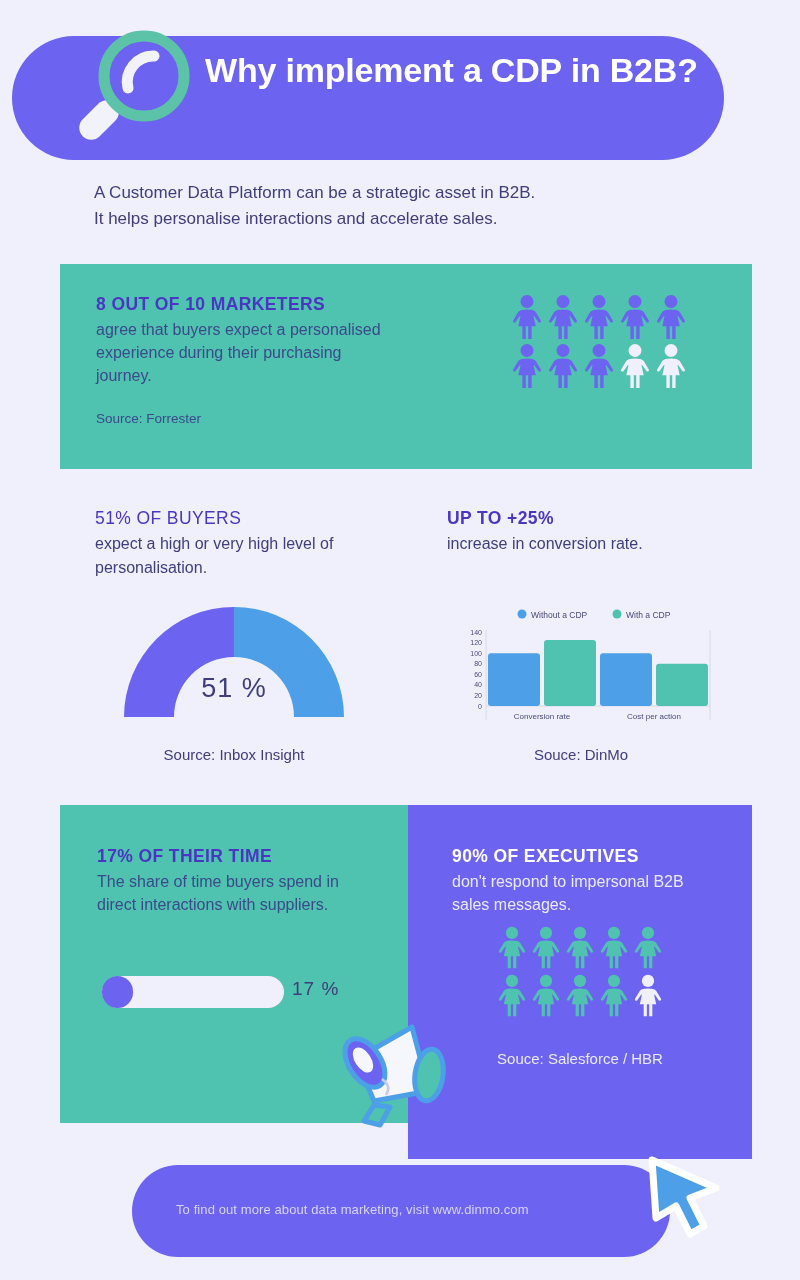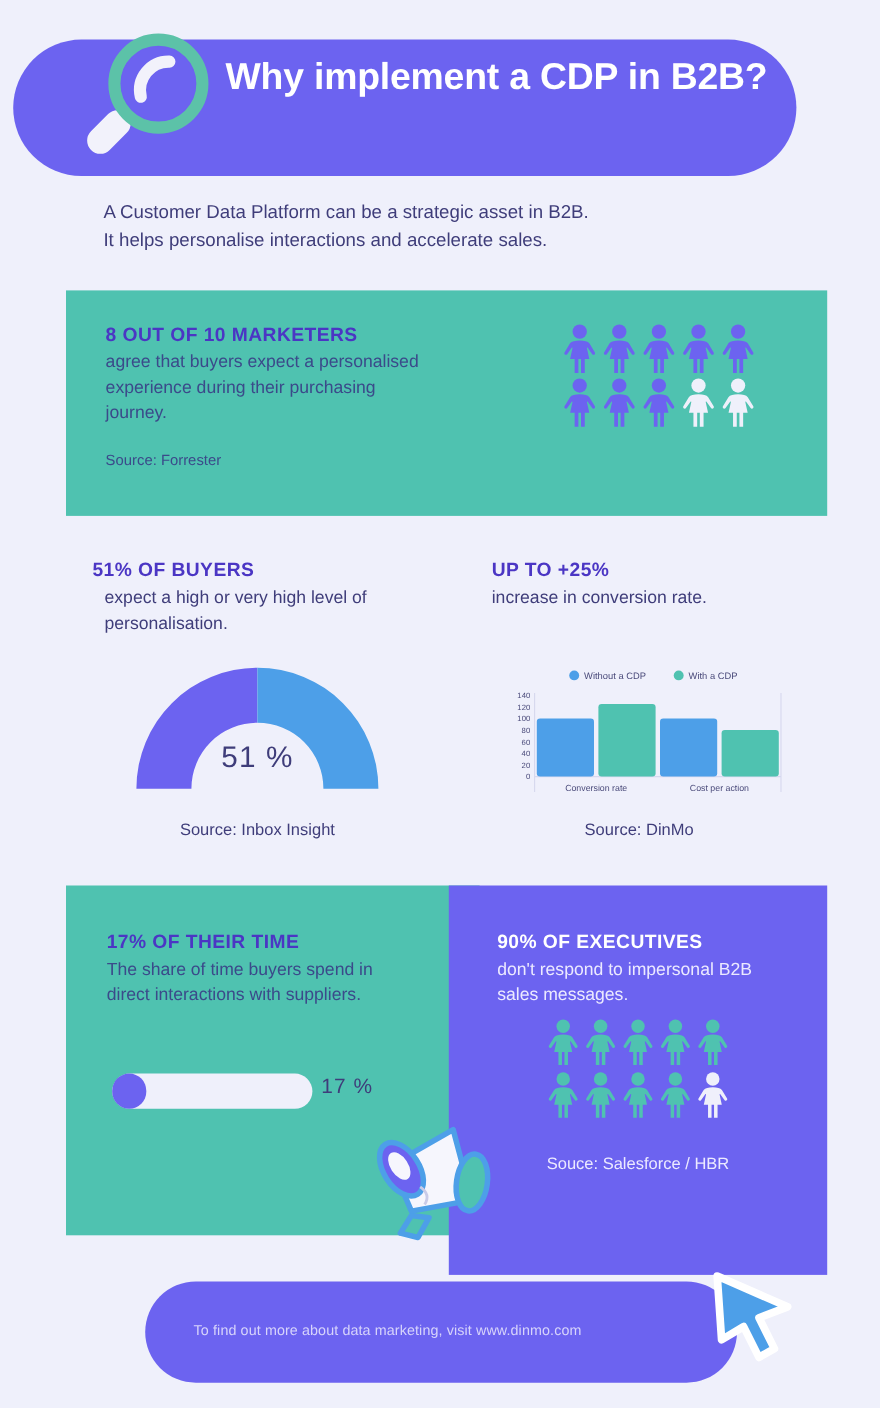--- a/index.html
+++ b/index.html
@@ -51,22 +51,22 @@
     color: #3b4a8a; font-size: 13.5px;
   }
   .people-grid-1 {
     position: absolute; left: 450px; top: 30px;
     display: grid; grid-template-columns: repeat(5, 36px);
     grid-auto-rows: 47px; gap: 2px 0;
   }
 
   
   .mid-left-head {
-    position: absolute; left: 84px; top: 508px;
-    color: #4b36c4; font-size: 17.5px; font-weight: bold; letter-spacing: .4px;
+    position: absolute; left: 95px; top: 508px;
+    color: #4b36c4; font-size: 17.5px; font-weight: normal; letter-spacing: .4px;
   }
   .mid-left-body {
     position: absolute; left: 95px; top: 532px; width: 300px;
     color: #3f3d7a; font-size: 16px; line-height: 1.5;
   }
   .mid-right-head {
     position: absolute; left: 447px; top: 508px;
     color: #4b36c4; font-size: 17.5px; font-weight: bold; letter-spacing: .4px;
   }
   .mid-right-body {
@@ -249,21 +249,21 @@
       <line x1="34" y1="24" x2="34" y2="114" stroke="#d6d8ee" stroke-width="1"></line>
       <line x1="34" y1="100" x2="258" y2="100" stroke="#d6d8ee" stroke-width="1"></line>
       <line x1="258" y1="24" x2="258" y2="114" stroke="#d6d8ee" stroke-width="1"></line>
       <rect x="36" y="47.14285714285714" width="52" height="52.85714285714286" rx="3" fill="#4d9fe8"></rect>
       <rect x="92" y="33.92857142857143" width="52" height="66.07142857142857" rx="3" fill="#4fc2b0"></rect>
       <text x="90" y="113" fill="#4a4a7a" font-size="8" text-anchor="middle" font-family="&quot;Liberation Sans&quot;, sans-serif">Conversion rate</text>
       <rect x="148" y="47.14285714285714" width="52" height="52.85714285714286" rx="3" fill="#4d9fe8"></rect>
       <rect x="204" y="57.714285714285715" width="52" height="42.285714285714285" rx="3" fill="#4fc2b0"></rect>
       <text x="202" y="113" fill="#4a4a7a" font-size="8" text-anchor="middle" font-family="&quot;Liberation Sans&quot;, sans-serif">Cost per action</text>
     </svg>
-  <div class="src-dinmo">Source: DinMo</div>
+  <div class="src-dinmo">Souce: DinMo</div>
 
   <div class="band-teal2">
     <div class="bl-head">17% OF THEIR TIME</div>
     <div class="bl-body">The share of time buyers spend in direct interactions with suppliers.</div>
     <div class="progress-track">
       <div class="progress-fill" id="progfill" style="width: 17%;"></div>
     </div>
     <div class="progress-value">17 %</div>
   </div>
 

